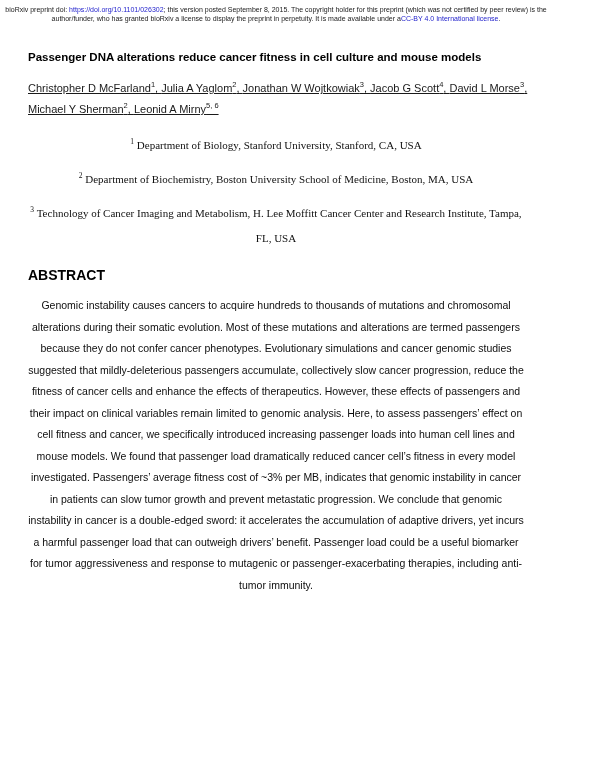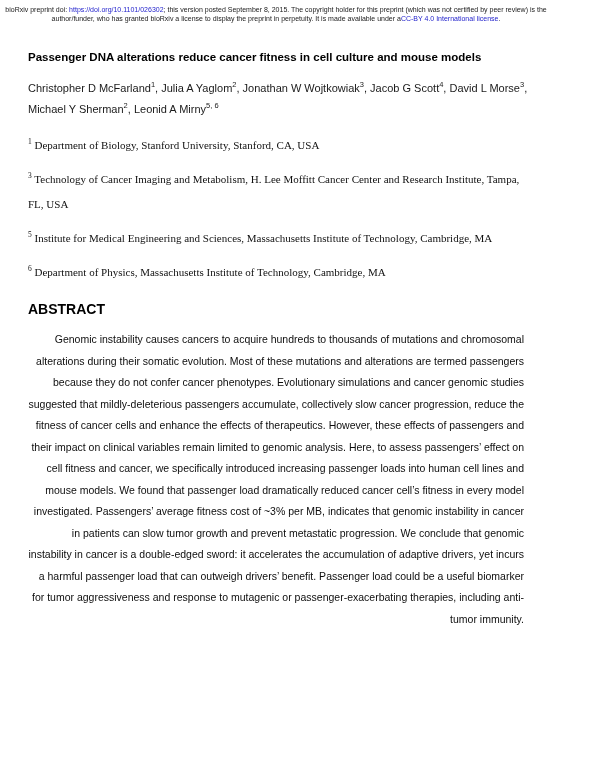--- a/index.html
+++ b/index.html
@@ -38,67 +38,68 @@
     margin: 27px 28px 0 28px;
     font-size: 11.5px;
     font-weight: bold;
     line-height: 15px;
   }
   .authors {
     margin: 13px 20px 0 28px;
     font-size: 11px;
     line-height: 21px;
     color: #1a1a1a;
+    text-decoration: underline;
   }
   .authors sup, .affiliation sup {
     font-size: 7.5px;
     line-height: 0;
   }
   .affiliations {
     margin-top: 13px;
+    text-align: center;
   }
   .affiliation {
     margin: 0 28px 9px 28px;
     font-family: "Liberation Serif", serif;
     font-size: 11px;
     line-height: 25px;
     color: #111111;
   }
   .abstract-heading {
     margin: 16px 28px 0 28px;
     font-size: 14px;
     font-weight: bold;
   }
   .abstract-text {
     margin: 12px 28px 0 28px;
     font-size: 10.5px;
     line-height: 21.5px;
-    text-align: right;
+    text-align: center;
     color: #0d0d0d;
   }
 </style>
 </head>
 <body>
 
 <div class="page">
 
   <div class="preprint-header">
     <span>bioRxiv preprint doi: </span><a class="link">https://doi.org/10.1101/026302</a><span>; this version posted September 8, 2015. The copyright holder for this preprint (which was not certified by peer review) is the author/funder, who has granted bioRxiv a license to display the preprint in perpetuity. It is made available under a</span><a class="link">CC-BY 4.0 International license</a><span>.</span>
   </div>
 
   <h1 class="paper-title">Passenger DNA alterations reduce cancer fitness in cell culture and mouse models</h1>
 
   <p class="authors">
     <span class="author"><span>Christopher D McFarland</span><sup>1</sup><span>, </span></span><span class="author"><span>Julia A Yaglom</span><sup>2</sup><span>, </span></span><span class="author"><span>Jonathan W Wojtkowiak</span><sup>3</sup><span>, </span></span><span class="author"><span>Jacob G Scott</span><sup>4</sup><span>, </span></span><span class="author"><span>David L Morse</span><sup>3</sup><span>, </span></span><span class="author"><span>Michael Y Sherman</span><sup>2</sup><span>, </span></span><span class="author"><span>Leonid A Mirny</span><sup>5, 6</sup><span></span></span>
   </p>
 
   <div class="affiliations">
     <p class="affiliation"><sup>1</sup><span> Department of Biology, Stanford University, Stanford, CA, USA</span></p>
+    <p class="affiliation"><sup>2</sup><span> Department of Biochemistry, Boston University School of Medicine, Boston, MA, USA</span></p>
     <p class="affiliation"><sup>3</sup><span> Technology of Cancer Imaging and Metabolism, H. Lee Moffitt Cancer Center and Research Institute, Tampa, FL, USA</span></p>
-    <p class="affiliation"><sup>5</sup><span> Institute for Medical Engineering and Sciences, Massachusetts Institute of Technology, Cambridge, MA</span></p>
-    <p class="affiliation"><sup>6</sup><span> Department of Physics, Massachusetts Institute of Technology, Cambridge, MA</span></p>
   </div>
 
   <h2 class="abstract-heading">ABSTRACT</h2>
 
   <p class="abstract-text">Genomic instability causes cancers to acquire hundreds to thousands of mutations and chromosomal alterations during their somatic evolution. Most of these mutations and alterations are termed passengers because they do not confer cancer phenotypes. Evolutionary simulations and cancer genomic studies suggested that mildly-deleterious passengers accumulate, collectively slow cancer progression, reduce the fitness of cancer cells and enhance the effects of therapeutics. However, these effects of passengers and their impact on clinical variables remain limited to genomic analysis. Here, to assess passengers’ effect on cell fitness and cancer, we specifically introduced increasing passenger loads into human cell lines and mouse models. We found that passenger load dramatically reduced cancer cell’s fitness in every model investigated. Passengers’ average fitness cost of ~3% per MB, indicates that genomic instability in cancer in patients can slow tumor growth and prevent metastatic progression. We conclude that genomic instability in cancer is a double-edged sword: it accelerates the accumulation of adaptive drivers, yet incurs a harmful passenger load that can outweigh drivers’ benefit. Passenger load could be a useful biomarker for tumor aggressiveness and response to mutagenic or passenger-exacerbating therapies, including anti-tumor immunity.</p>
 
 </div>
 
 </body></html>

